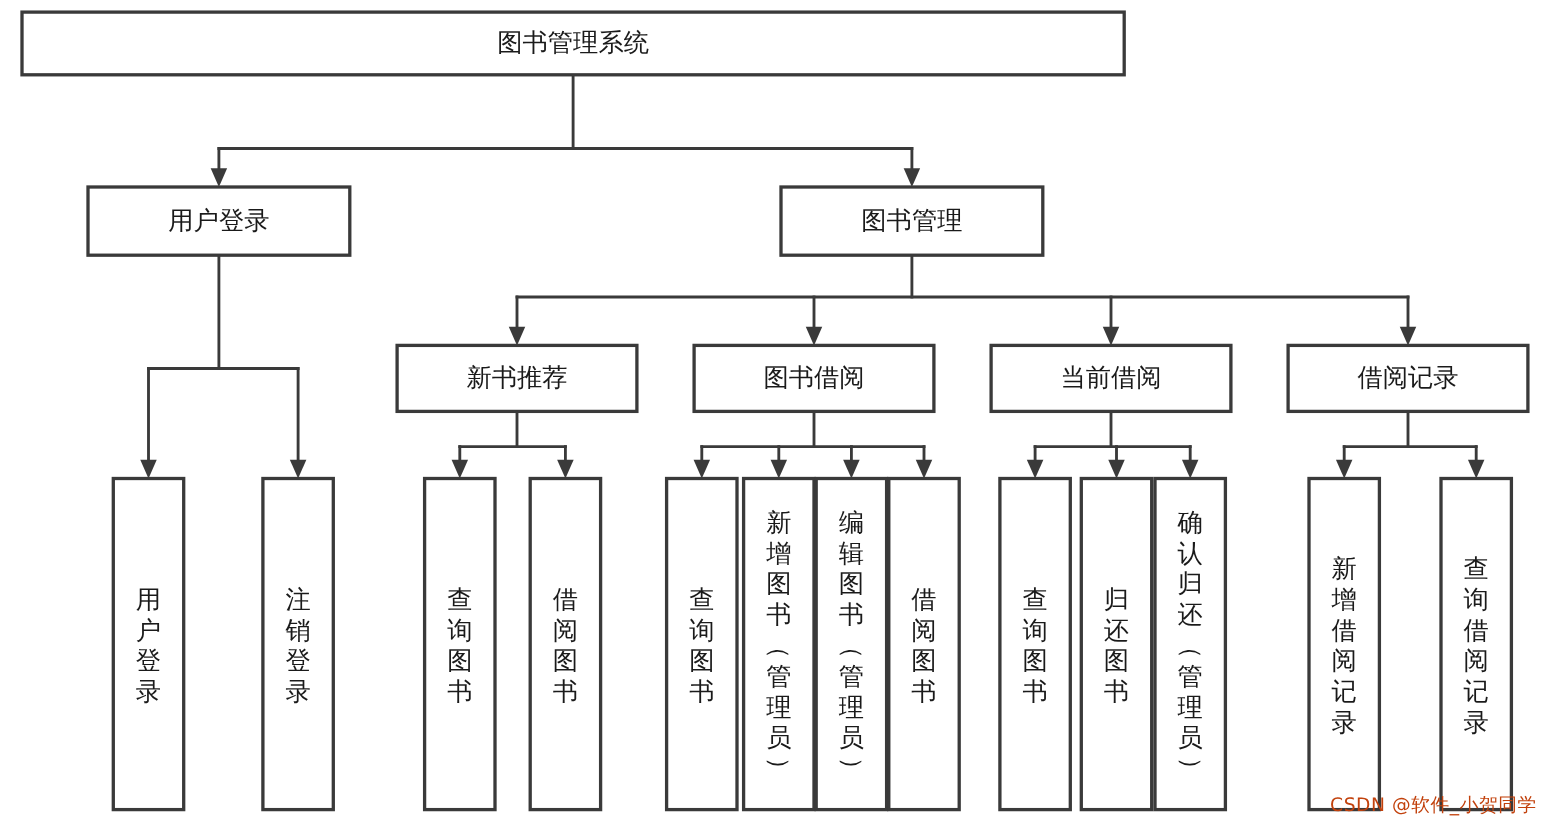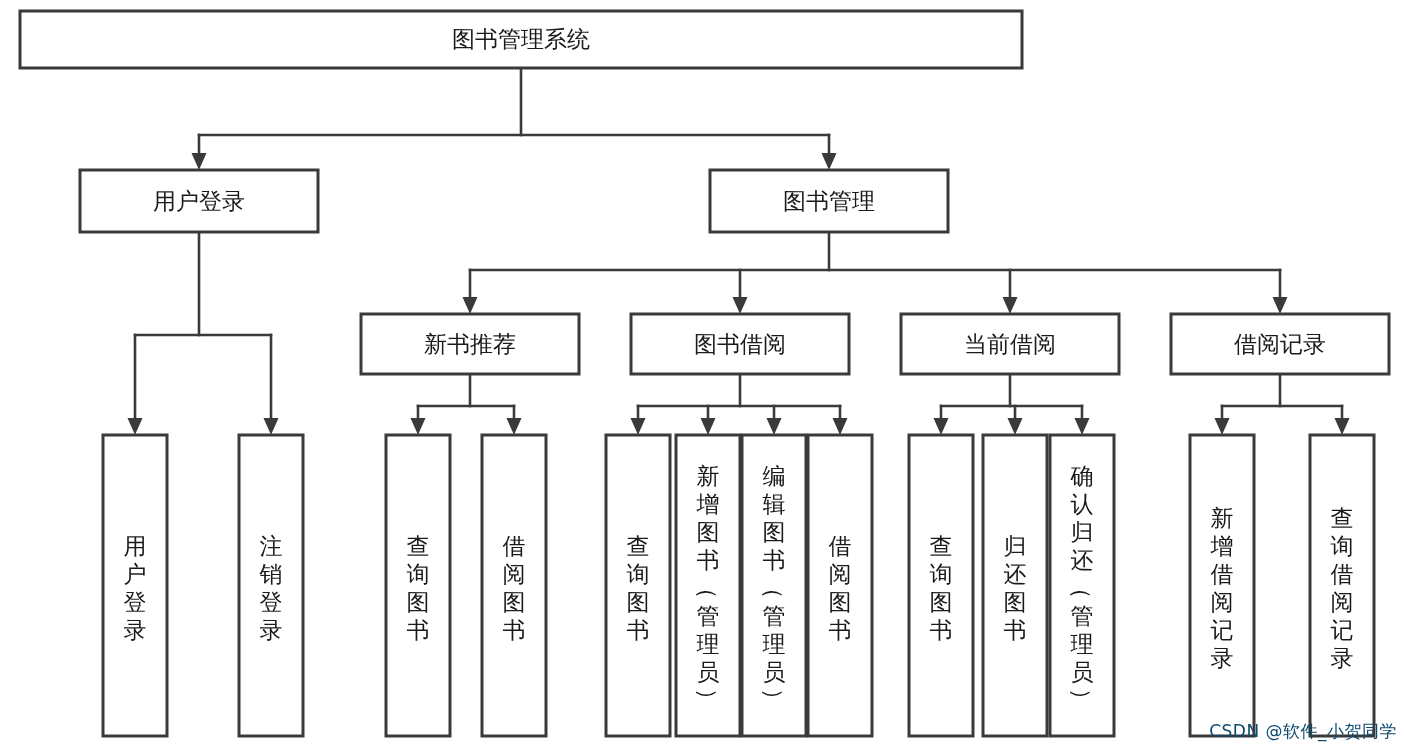--- a/index.html
+++ b/index.html
@@ -18,21 +18,21 @@
     font-family:"DejaVu Sans","Liberation Sans",sans-serif;
     font-size:23px;fill:#1a1a1a;text-anchor:middle;dominant-baseline:middle;
   }
   .node-label-v{
     font-family:"DejaVu Sans","Liberation Sans",sans-serif;
     font-size:23px;fill:#1a1a1a;
   }
   .watermark{
     position:absolute;right:8px;bottom:4px;
     font-family:"DejaVu Sans","Liberation Sans",sans-serif;
-    font-size:17px;color:#0c4a6e;white-space:nowrap;letter-spacing:0.5px;
+    font-size:17px;color:#c2410c;white-space:nowrap;letter-spacing:0.5px;
   }
 </style>
 </head>
 <body>
 
 <div id="diagram-root">
   <svg id="diagram-svg" viewBox="0 0 1405 747" xmlns="http://www.w3.org/2000/svg">
     <g id="edge-layer">
         <g>
           <line x1="521" y1="68" x2="521" y2="135" class="connector"></line>

